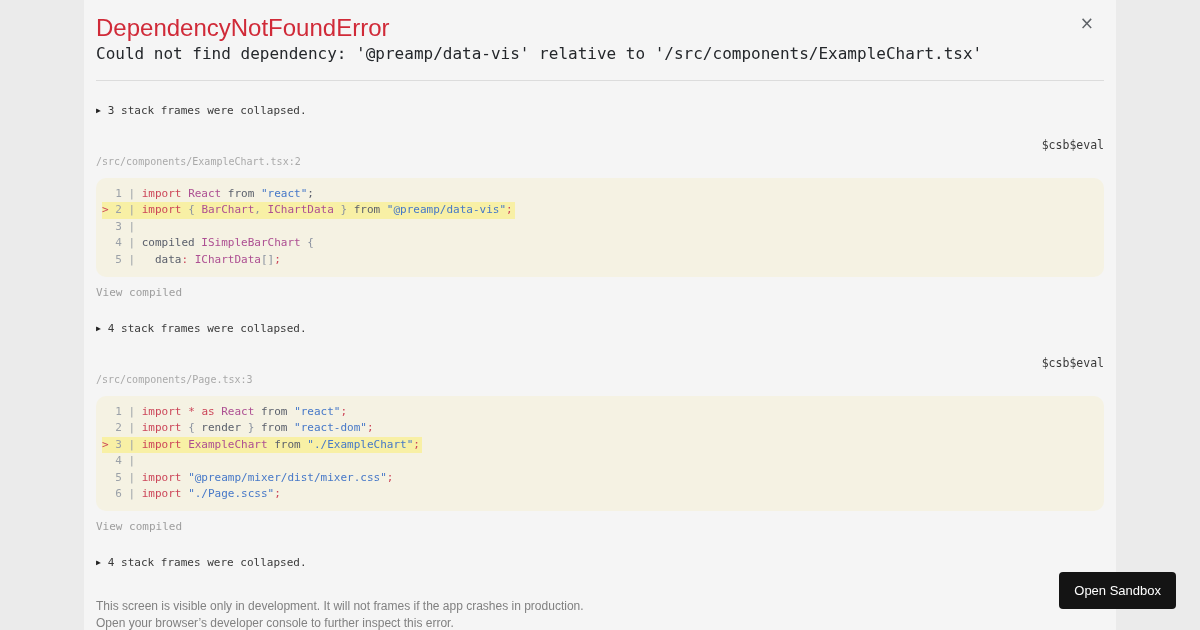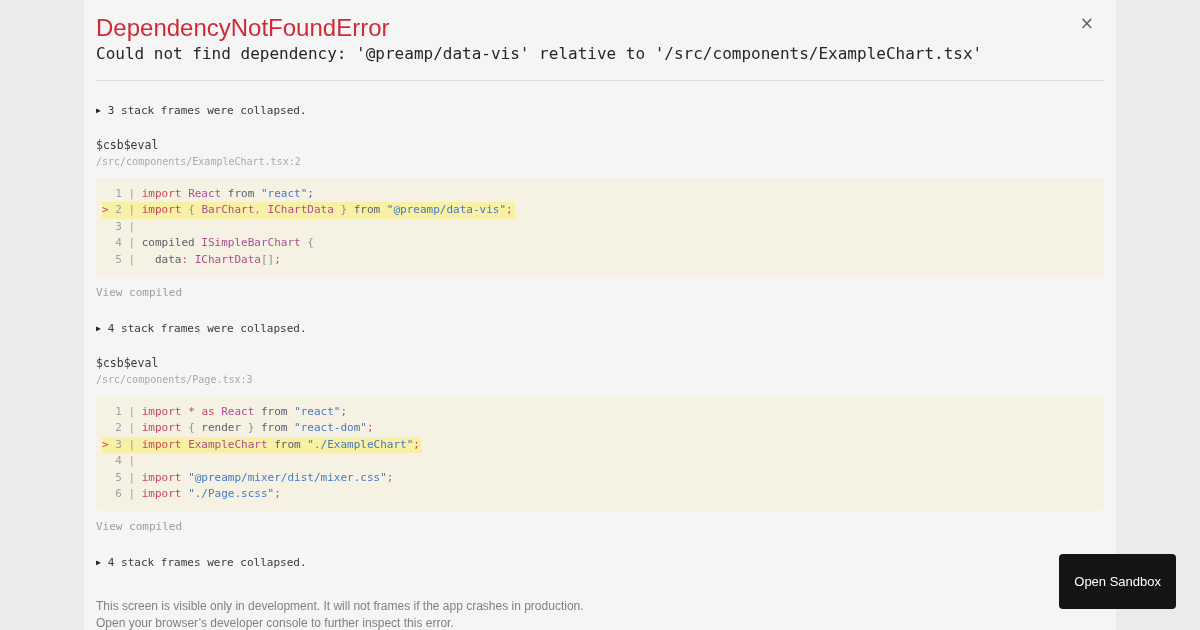--- a/index.html
+++ b/index.html
@@ -35,29 +35,29 @@
 
   .collapsed-row {
     margin-top:23px; cursor:pointer;
     font-family:"DejaVu Sans Mono", monospace;
     font-size:11px; color: var(--text_mid,#3a3a3a);
   }
   .tri { font-size:8px; margin-right:7px; color:#222; vertical-align:1px; }
   .fn-name {
     margin-top:21px;
     font-family:"DejaVu Sans Mono", monospace;
-    font-size:11.5px; color: var(--text_mid,#3a3a3a);
+    font-size:11.5px; color: var(--text_mid,#3a3a3a); text-align: right;
   }
   .fn-loc {
     margin-top:4px;
     font-family:"DejaVu Sans Mono", monospace;
     font-size:10px; color: var(--text_light,#a9a9a9);
   }
   .code-block {
-    margin-top:11px; border-radius:2px;
+    margin-top:11px; border-radius:10px;
     background: var(--code_bg,#f5f2e3);
     padding:8px 0 9px 6px;
     font-family:"DejaVu Sans Mono", monospace;
     font-size:11px; line-height:16.4px;
   }
   .code-line { white-space:pre; }
   .hl { background: var(--hl_bg,#f8f0a5); display:inline-block; padding-right:2px; }
   .gutter { color: var(--gutter,#9ba1a8); }
   .marker { color: var(--kw,#cc4659); }
   .tok-kw  { color: var(--kw,#cc4659); }
@@ -74,21 +74,21 @@
   .footer div {
     font-size:12px; line-height:16.5px;
     color: var(--footer_text,#818181);
   }
   .open-sandbox {
     position:absolute; right:24px; bottom:21px;
     background: var(--button_bg,#141414);
     color: var(--button_text,#ffffff);
     font-family:"Liberation Sans", sans-serif;
     font-size:13px; font-weight:500;
-    padding:20px 15px; border:none; border-radius:4px;
+    padding:11px 15px; border:none; border-radius:4px;
     cursor:pointer;
   }
 </style>
 </head>
 <body>
 
 <div class="panel">
   <span class="close-btn">×</span>
   <h1 class="title">DependencyNotFoundError</h1>
   <div class="message">Could not find dependency: '@preamp/data-vis' relative to '/src/components/ExampleChart.tsx'</div>

